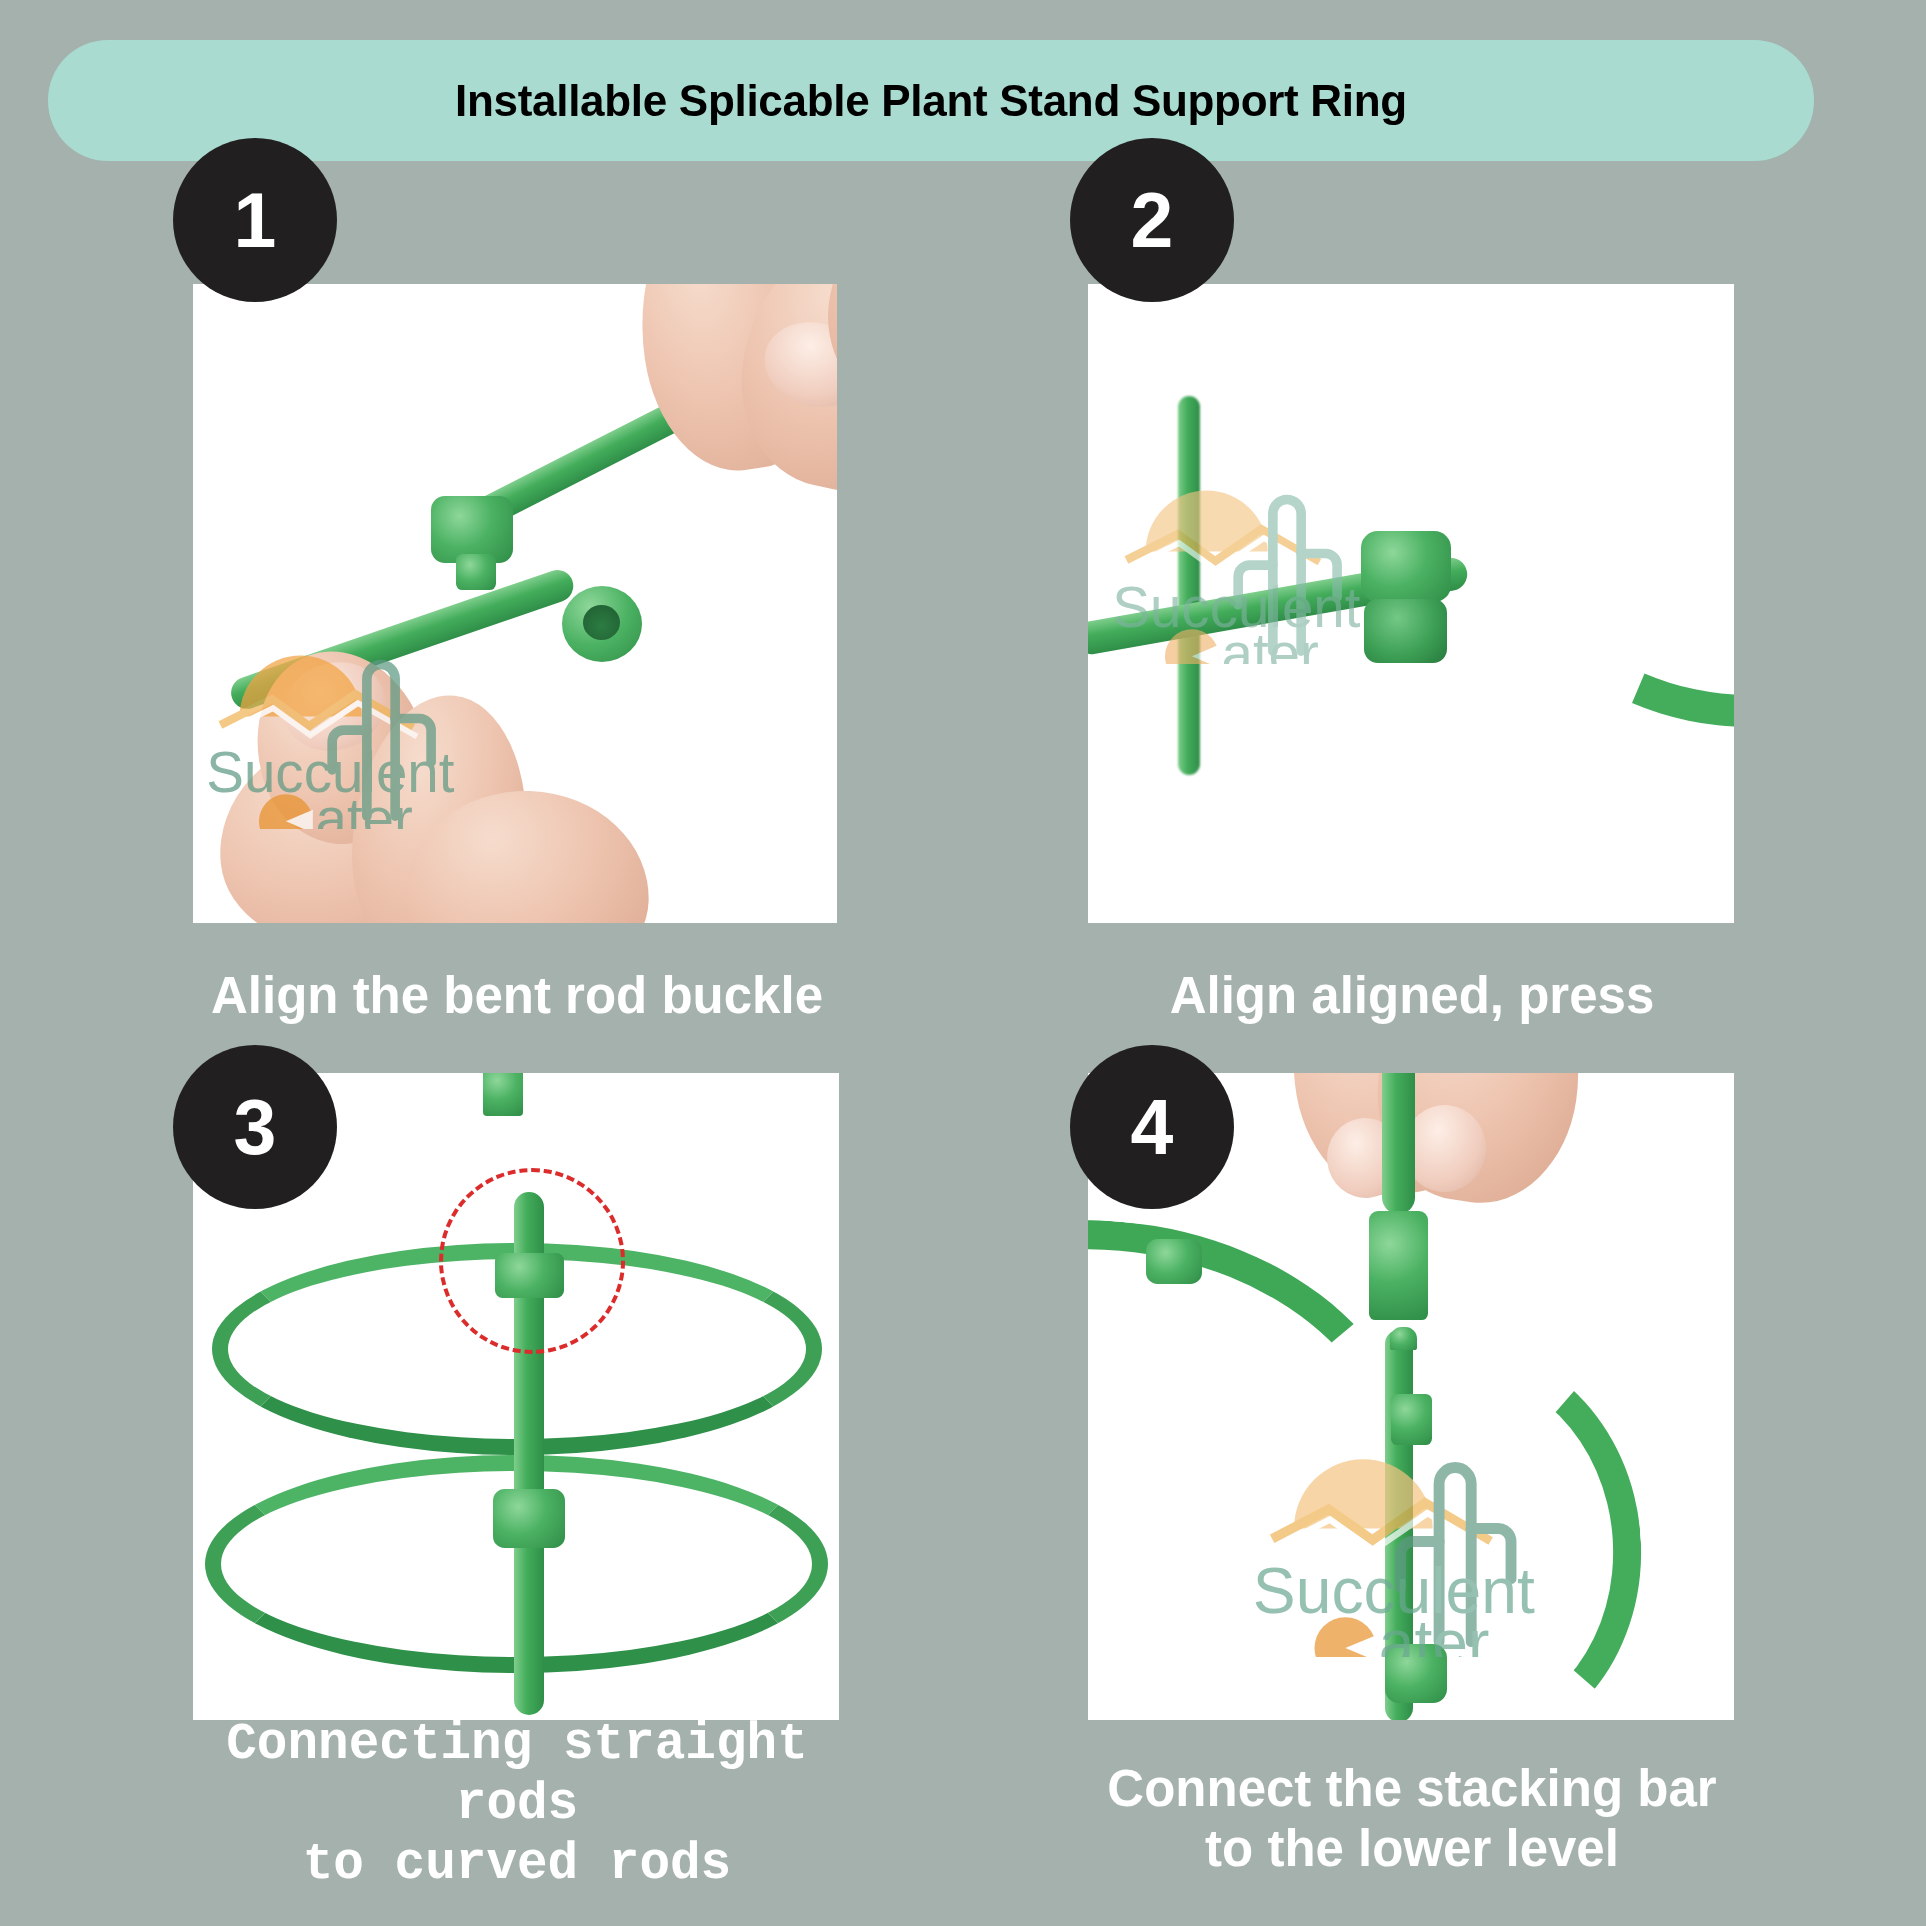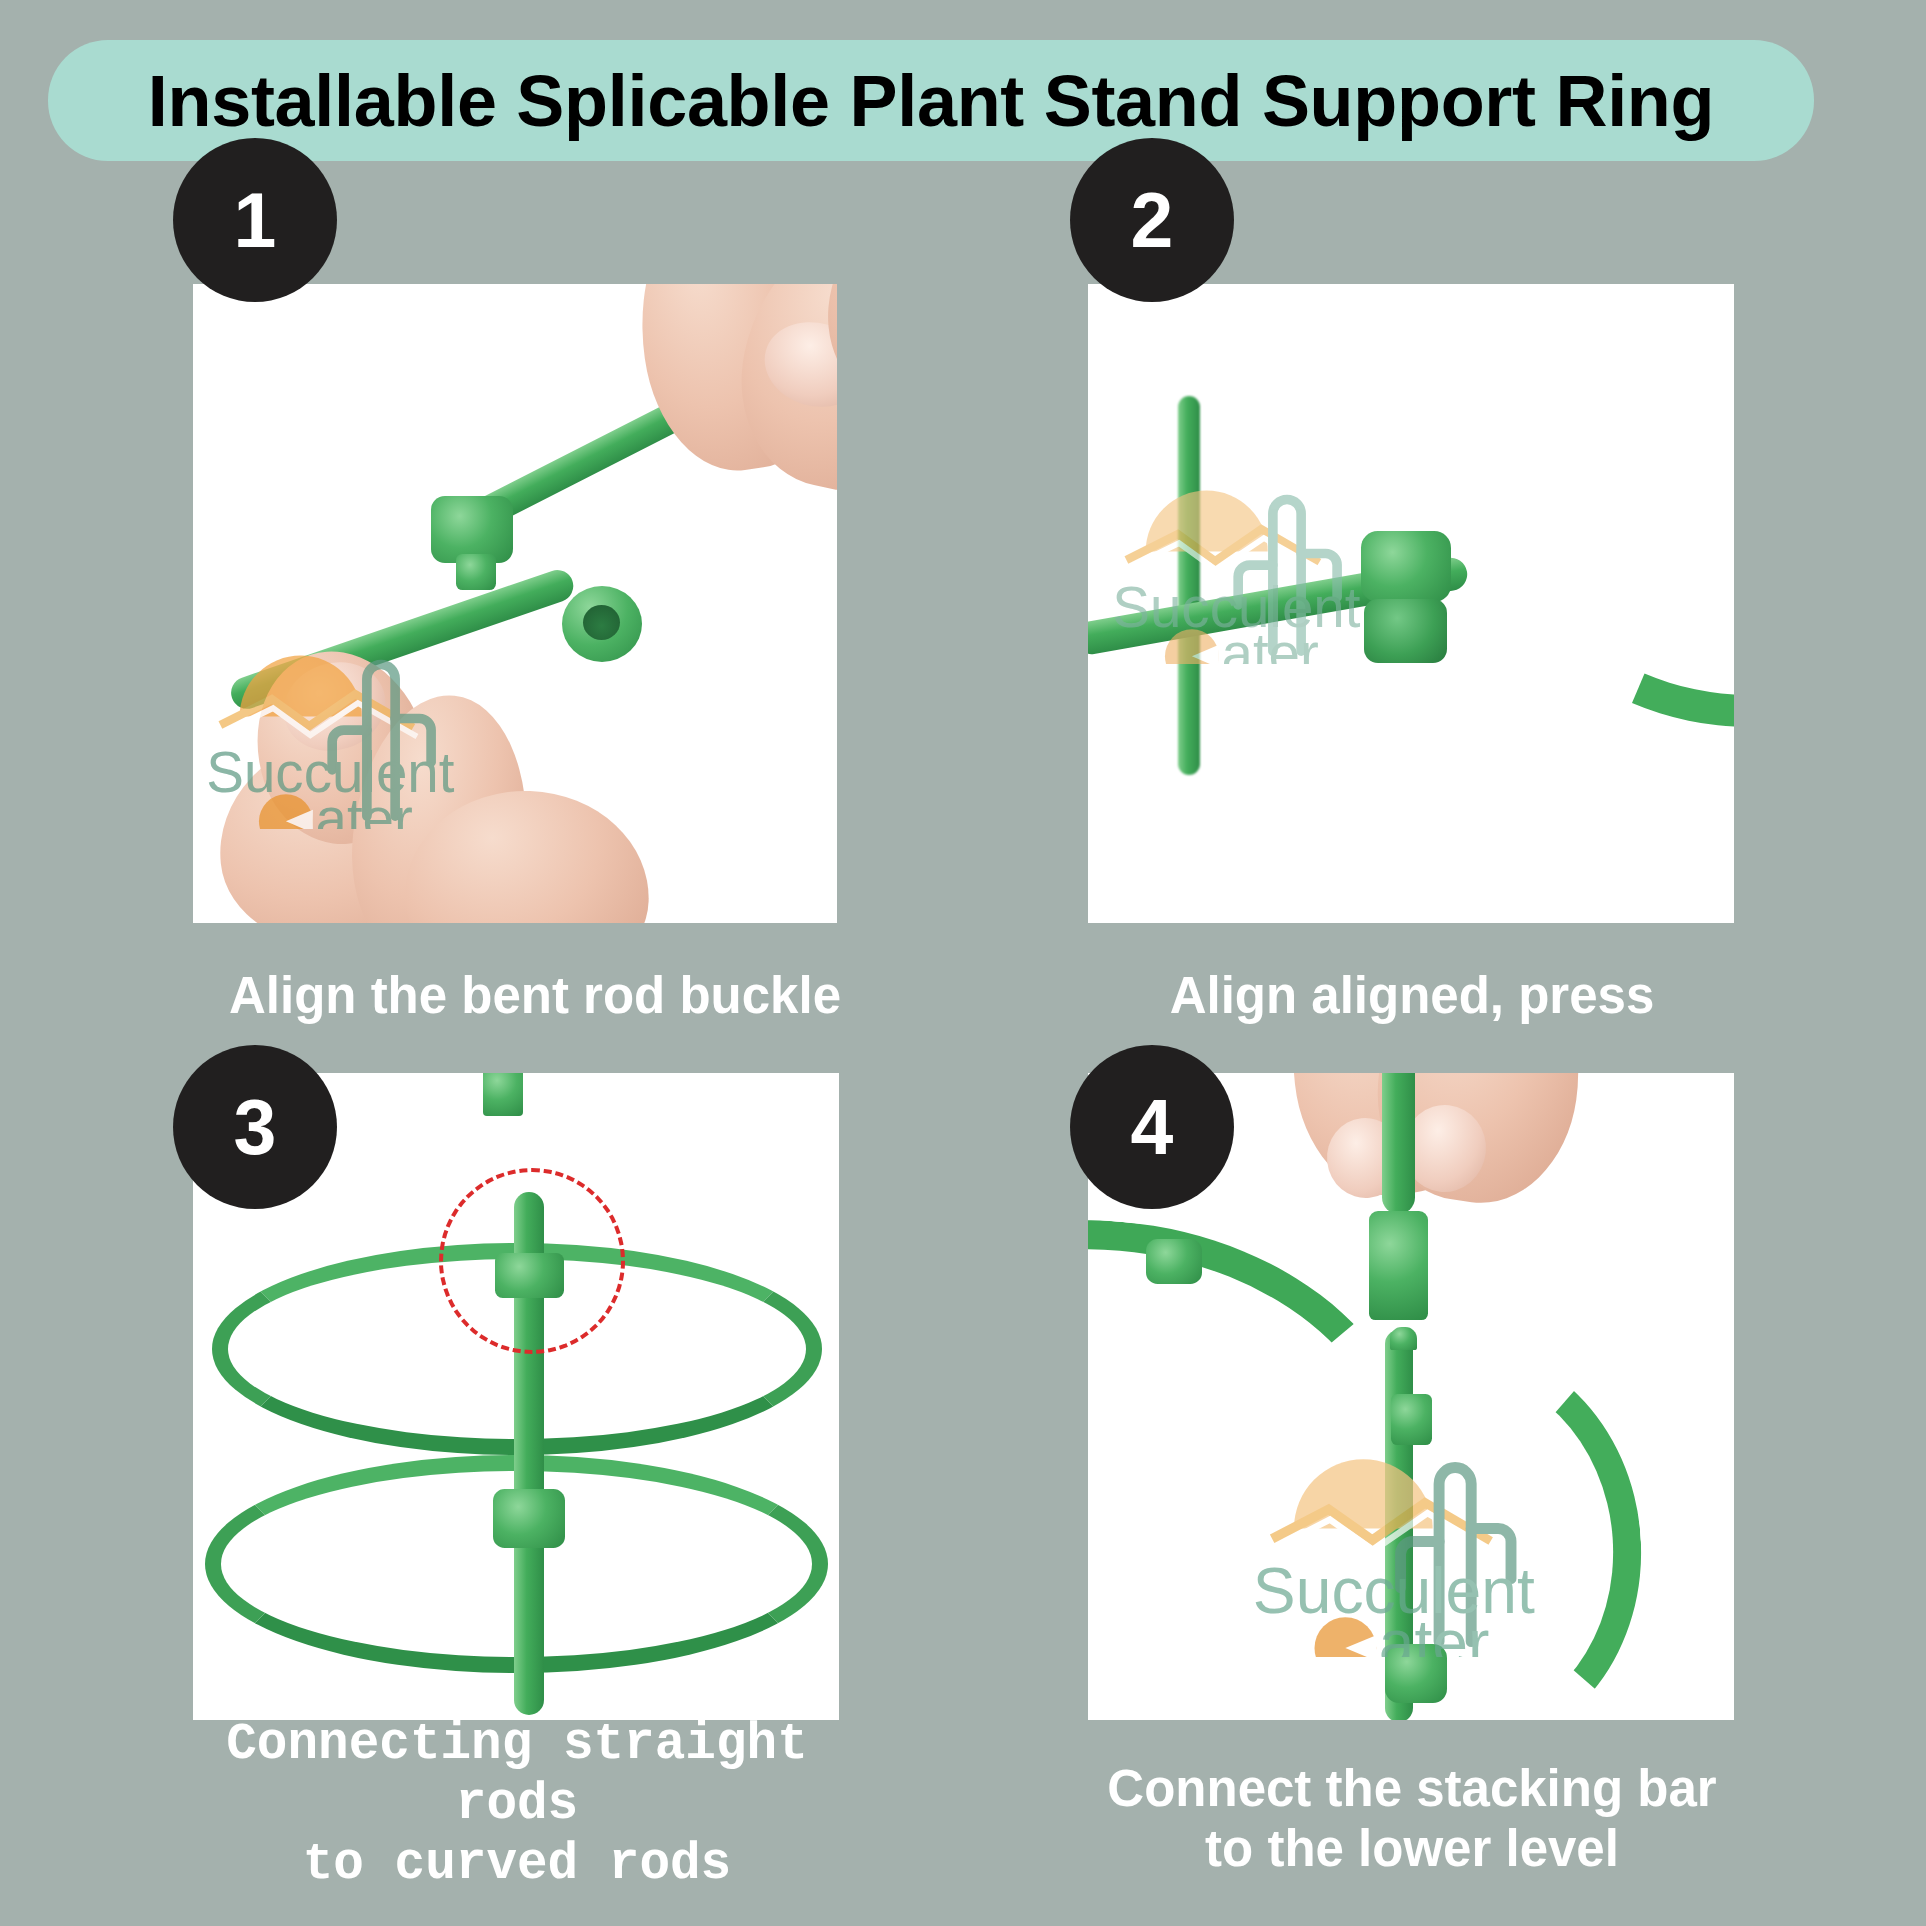--- a/index.html
+++ b/index.html
@@ -23,21 +23,21 @@
     top: 40px;
     width: 1766px;
     height: 121px;
     background: #a9dbd0;
     border-radius: 60px;
     display: flex;
     align-items: center;
     justify-content: center;
   }
   #title-text {
-    font-size: 72px;
+    font-size: 44px;
     font-weight: bold;
     color: #000000;
     letter-spacing: -0.3px;
     white-space: nowrap;
     line-height: 1;
   }
 
   
   .step {
     position: absolute;
@@ -166,21 +166,21 @@
             <circle cx="132" cy="318" r="42" fill="#e8922c"></circle>
             <path d="M132 318 L174 300 L174 336 Z" fill="#ffffff"></path>
             <text x="178" y="344" font-family="Liberation Sans, sans-serif" font-size="88" fill="#5f9a84">ater</text>
           </g>
         </svg>
       </div>
     </div>
     <div class="badge" style="left:173px; top:138px;">
       <span>1</span>
     </div>
-    <div class="caption" style="left:211px; top:966px; width:648px; text-align:center;">Align the bent rod buckle</div>
+    <div class="caption" style="left:193px; top:966px; width:648px; text-align:center;">Align the bent rod buckle</div>
   </div>
 
   <div class="step">
     <div class="photo" style="left:1088px; top:284px; width:646px; height:639px;">
 
       <div class="rod-v" style="left:90px; top:112px; width:22px; height:379px; filter:blur(1px);"></div>
 
       <div class="rod" style="left:-13px; top:340px; width:398px; height:33px; transform:rotate(-10deg); transform-origin:left center;"></div>
 
       <div class="ring-oval" style="left:360px; top:-161px; width:604px; height:604px; border-width:32px; border-color:transparent transparent #43ad5b transparent; transform:rotate(-22deg);"></div>

